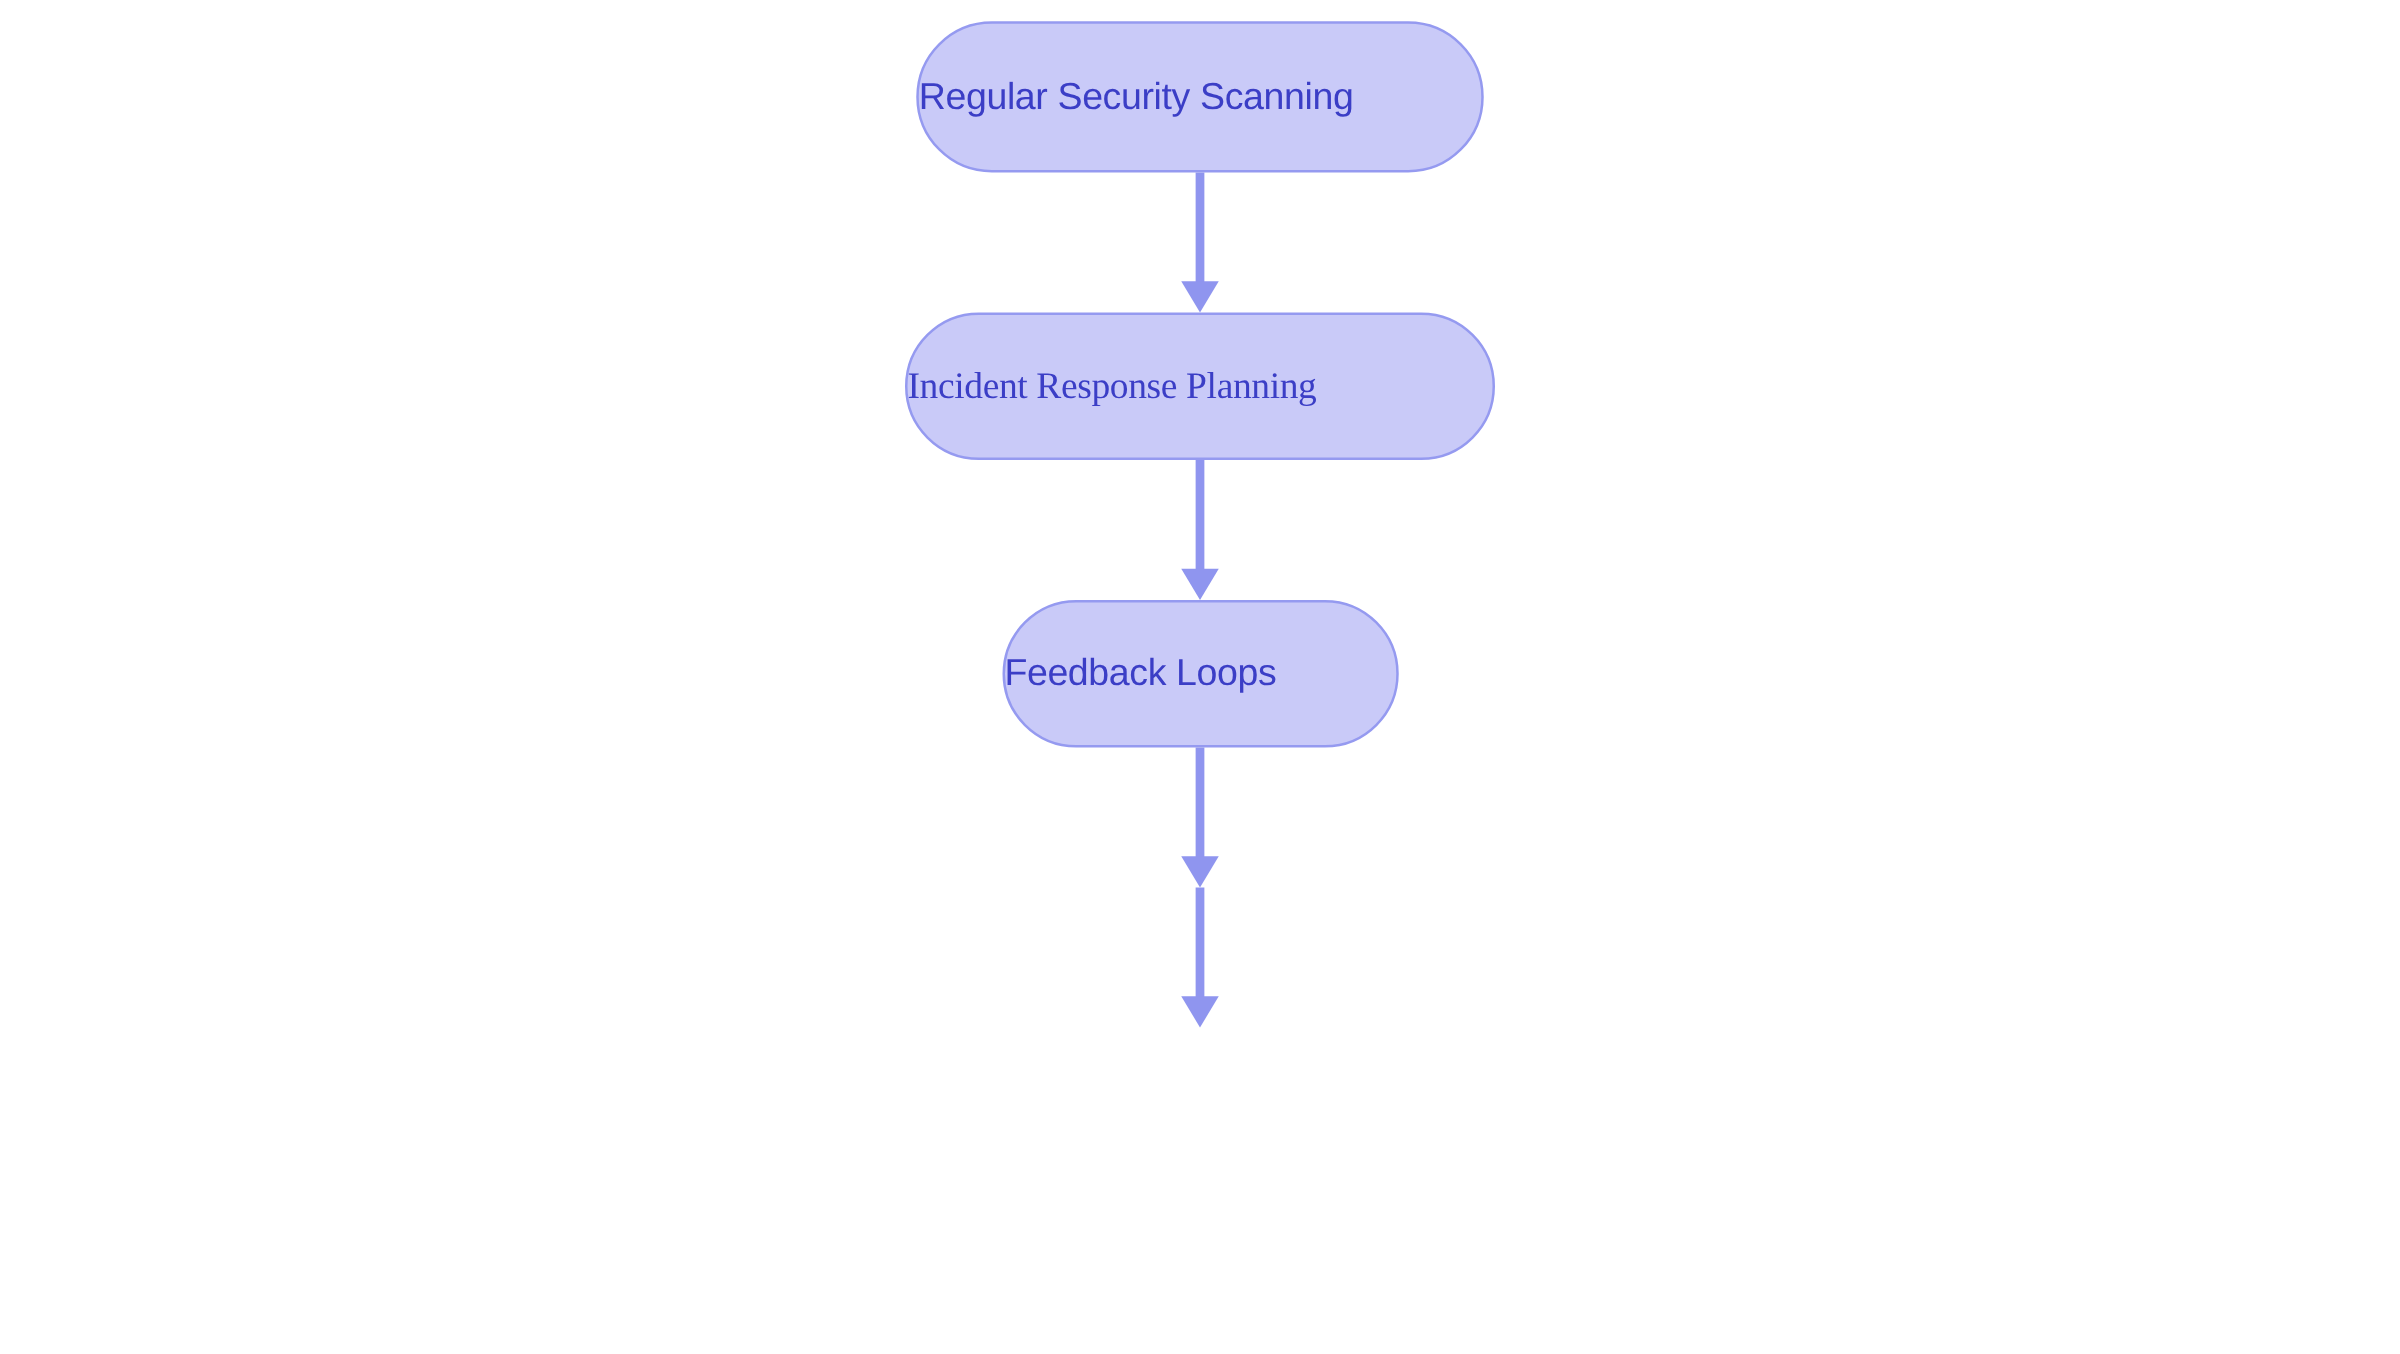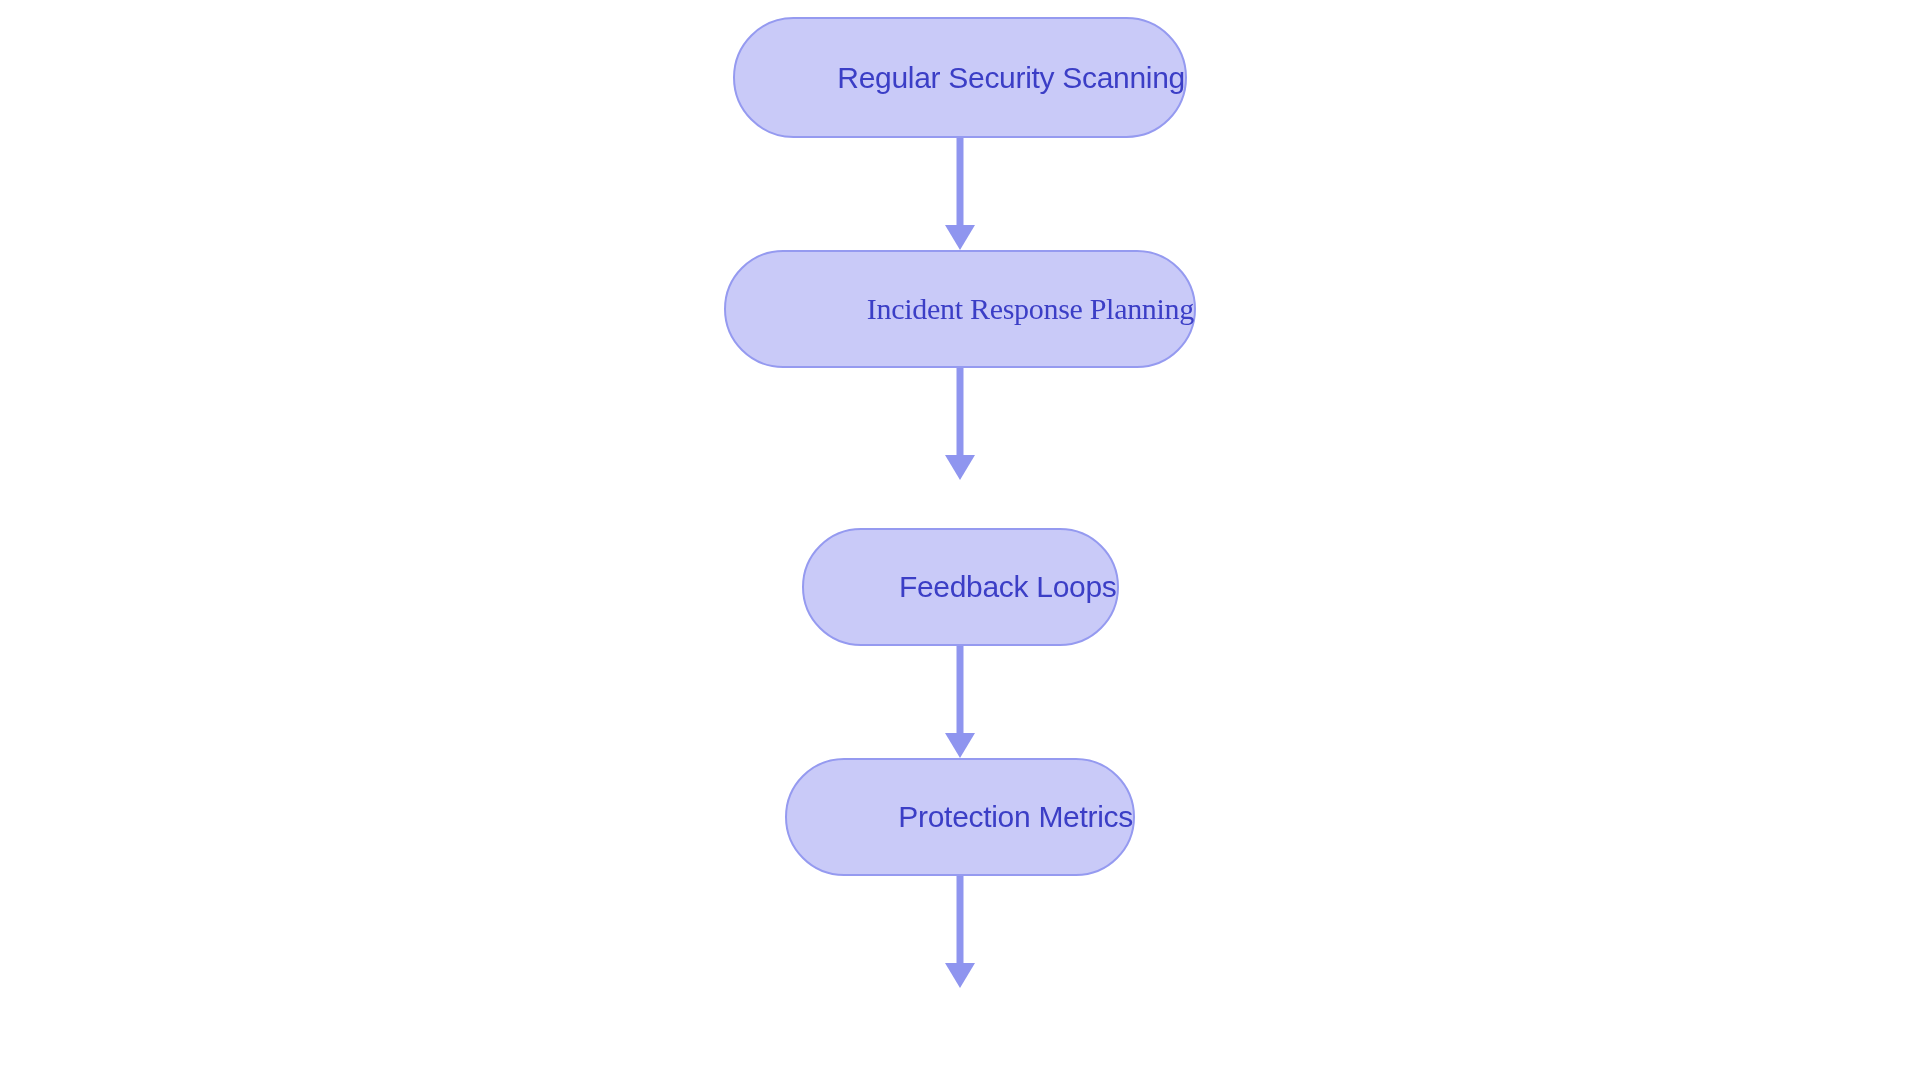--- a/index.html
+++ b/index.html
@@ -32,30 +32,30 @@
     flex-direction: column;
     align-items: center;
   }
   .node {
     height: 118px;
     border: 2px solid var(--node-border);
     border-radius: 59px;
     background: var(--node-fill);
     display: flex;
     align-items: center;
-    justify-content: flex-end;
+    justify-content: flex-start;
     color: var(--node-text);
     font-size: 30px;
     letter-spacing: -0.3px;
     white-space: nowrap;
     flex: 0 0 auto;
   }
   .node:nth-of-type(1) { width: 454px; height: 121px; border-radius: 61px; }
   .node:nth-of-type(3) { width: 472px; font-family: Liberation Serif, serif; }
-  .node:nth-of-type(5) { width: 317px; margin-top: 48px; }
+  .node:nth-of-type(5) { width: 317px; }
   .node:nth-of-type(7) { width: 350px; }
   .node:nth-of-type(9) { width: 387px; }
   .arrow {
     position: relative;
     width: 32px;
     height: 112px;
     flex: 0 0 auto;
   }
   .arrow .stem {
     position: absolute;
@@ -104,23 +104,20 @@
 
     <div class="node">
       <span>Feedback Loops</span>
     </div>
 
     <div class="arrow">
       <div class="stem"></div>
       <div class="head"></div>
     </div>
 
-    <div class="node">
-      <span>Protection Metrics</span>
-    </div>
 
     <div class="arrow">
       <div class="stem"></div>
       <div class="head"></div>
     </div>
 
 
   </div>
 </div>
 

